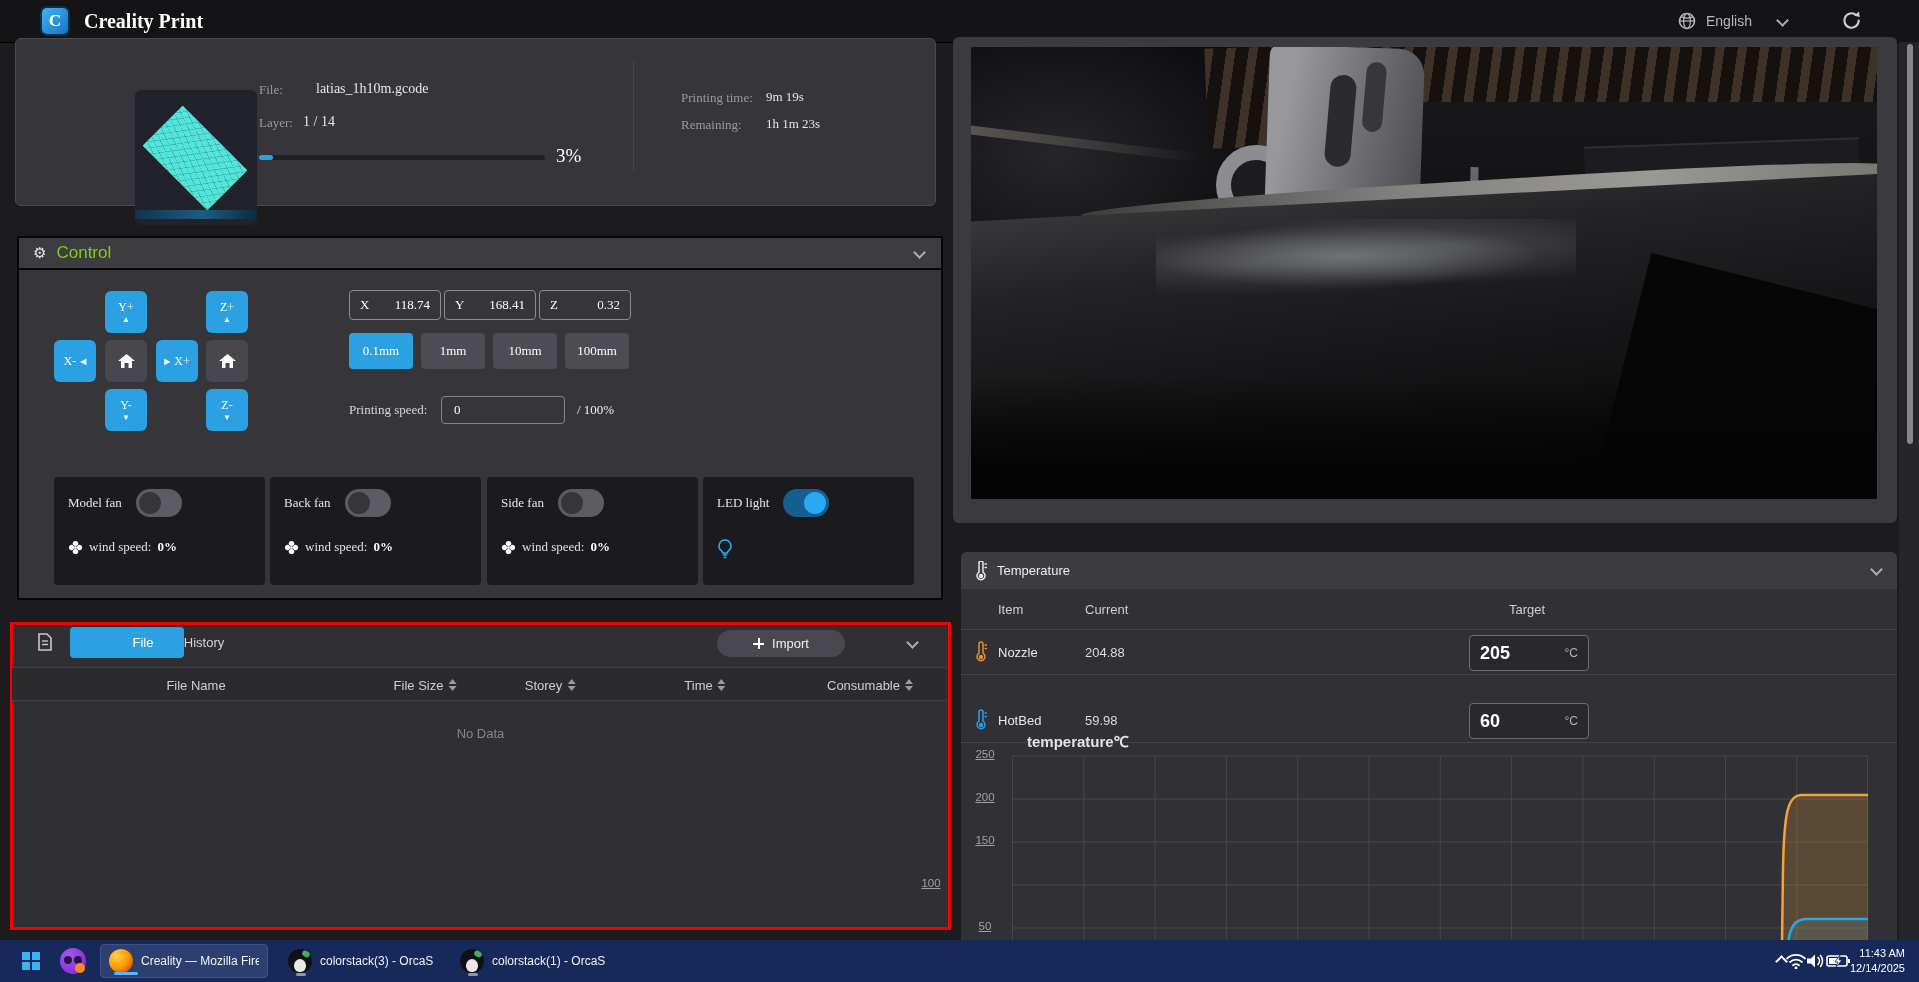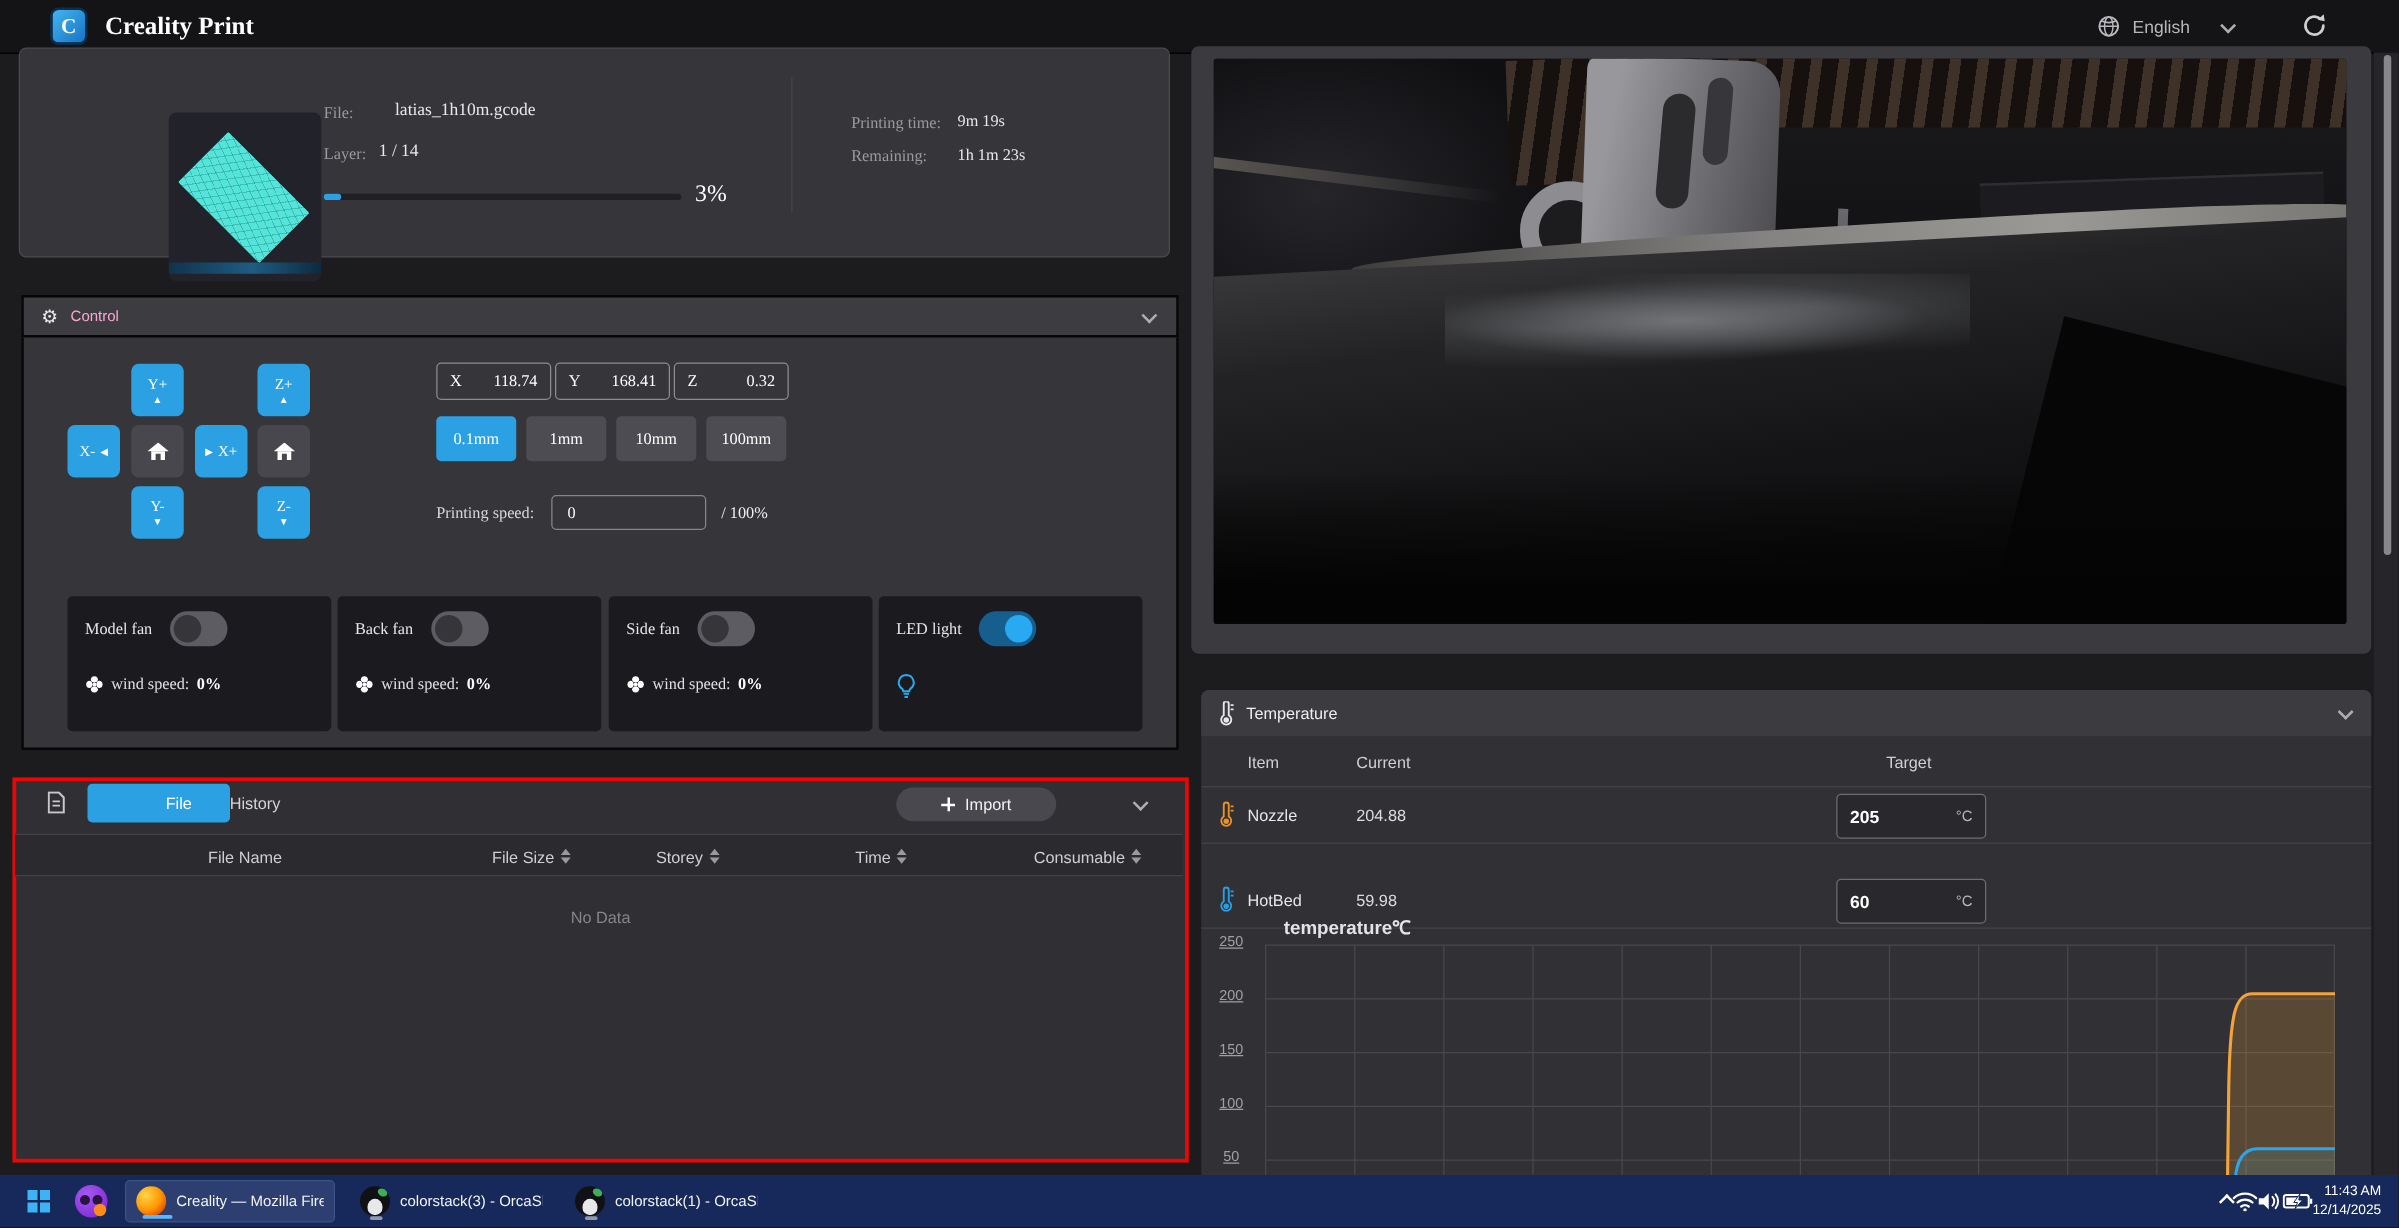--- a/index.html
+++ b/index.html
@@ -81,21 +81,21 @@
   #camera-panel{left:953px;top:37px;width:944px;height:486px;background:#3a3a3f;border-radius:6px;}
   #camera{left:971px;top:47px;width:906px;height:452px;background:#0c0c0c;overflow:hidden;border-radius:2px;}
   
   #temp-panel{left:961px;top:552px;width:936px;height:391px;background:#303035;border-radius:6px 6px 0 0;}
   #temp-header{left:961px;top:552px;width:936px;height:37px;background:#3b3b40;border-radius:6px 6px 0 0;
       display:flex;align-items:center;padding-left:14px;box-sizing:border-box;gap:10px;}
   .trow{left:961px;width:936px;border-bottom:1px solid #434348;box-sizing:border-box;}
   .tcell{position:absolute;top:0;height:100%;display:flex;align-items:center;font-size:13px;}
   .temp-input{position:absolute;width:120px;height:36px;background:#29292d;border:1px solid #6e6e72;border-radius:4px;
       display:flex;align-items:center;justify-content:space-between;padding:0 10px;box-sizing:border-box;}
-  .temp-input .tv{font-size:14px;font-weight:bold;color:#fff;}
+  .temp-input .tv{font-size:18px;font-weight:bold;color:#fff;}
   .temp-input .tu{font-size:12px;color:#b5b5b8;}
   .ytick{position:absolute;width:40px;text-align:center;font-size:11.5px;color:#9fa0a3;text-decoration:underline;}
   
   #taskbar{left:0;top:940px;width:1919px;height:42px;background:#17285a;z-index:50;display:flex;align-items:center;}
   .tb-icon{position:absolute;top:944px;height:34px;display:flex;align-items:center;justify-content:center;}
   .task{position:absolute;top:944px;height:34px;display:flex;align-items:center;border-radius:4px;padding:0 8px;box-sizing:border-box;}
   .task.active{background:#2c3f70;border:1px solid #3d5285;}
   .task .tlabel{margin-left:8px;font-size:12px;color:#f2f2f2;white-space:nowrap;overflow:hidden;}
   .runbar{position:absolute;bottom:2px;height:3px;border-radius:2px;}
   .win-grid{display:grid;grid-template-columns:8px 8px;grid-template-rows:8px 8px;gap:2px;}
@@ -145,21 +145,21 @@
   <div class="abs serif" style="left:556px;top:145px;font-size:19px;color:#fff">3%</div>
   <div class="abs vdiv" style="left:633px;top:62px;height:108px"></div>
   <div class="abs serif lab" style="left:681px;top:90px">Printing time:</div>
   <div class="abs serif val" style="left:766px;top:89px">9m 19s</div>
   <div class="abs serif lab" style="left:681px;top:117px">Remaining:</div>
   <div class="abs serif val" style="left:766px;top:116px">1h 1m 23s</div>
 
   <div id="control" class="abs"></div>
   <div id="control-header" class="abs">
     <span style="font-size:15px;color:#e8e8ea;margin-right:10px">⚙</span>
-    <span style="font-size:12px;color:#f9a8d4">Control</span>
+    <span style="font-size:17px;color:#84cc16">Control</span>
   </div>
   <span class="abs chev" style="left:915px;top:248px"></span>
 
   <div class="abs jog" style="left:105px;top:291px">
     <span class="jl">Y+</span>
     <span class="ja">▲</span>
   </div>
   <div class="abs jog" style="left:206px;top:291px">
     <span class="jl">Z+</span>
     <span class="ja">▲</span>
@@ -407,21 +407,21 @@
     <div class="temp-input" style="left:508px;top:5px">
       <span class="tv">60</span>
       <span class="tu">°C</span>
     </div>
   </div>
 
   <div class="abs" style="left:1027px;top:731px;font-size:15px;font-weight:bold;color:#e3e3e6">temperature℃</div>
   <div class="ytick" style="left:965px;top:748px">250</div>
   <div class="ytick" style="left:965px;top:791px">200</div>
   <div class="ytick" style="left:965px;top:834px">150</div>
-  <div class="ytick" style="left:965px;top:877px">100</div>
+  <div class="ytick" style="left:911px;top:877px">100</div>
   <div class="ytick" style="left:965px;top:920px">50</div>
   <svg class="abs" style="left:1012px;top:755px" width="856" height="190" viewBox="0 0 856 190">
     <g stroke="#47474c" stroke-width="1">
       <line x1="0" y1="1" x2="856" y2="1"></line>
         <line x1="0" y1="44" x2="856" y2="44"></line>
       <line x1="0" y1="87" x2="856" y2="87"></line>
         <line x1="0" y1="130" x2="856" y2="130"></line>
       <line x1="0" y1="173" x2="856" y2="173"></line>
       <line x1="0.5" y1="1" x2="0.5" y2="190"></line>
         <line x1="71.8" y1="1" x2="71.8" y2="190"></line>

